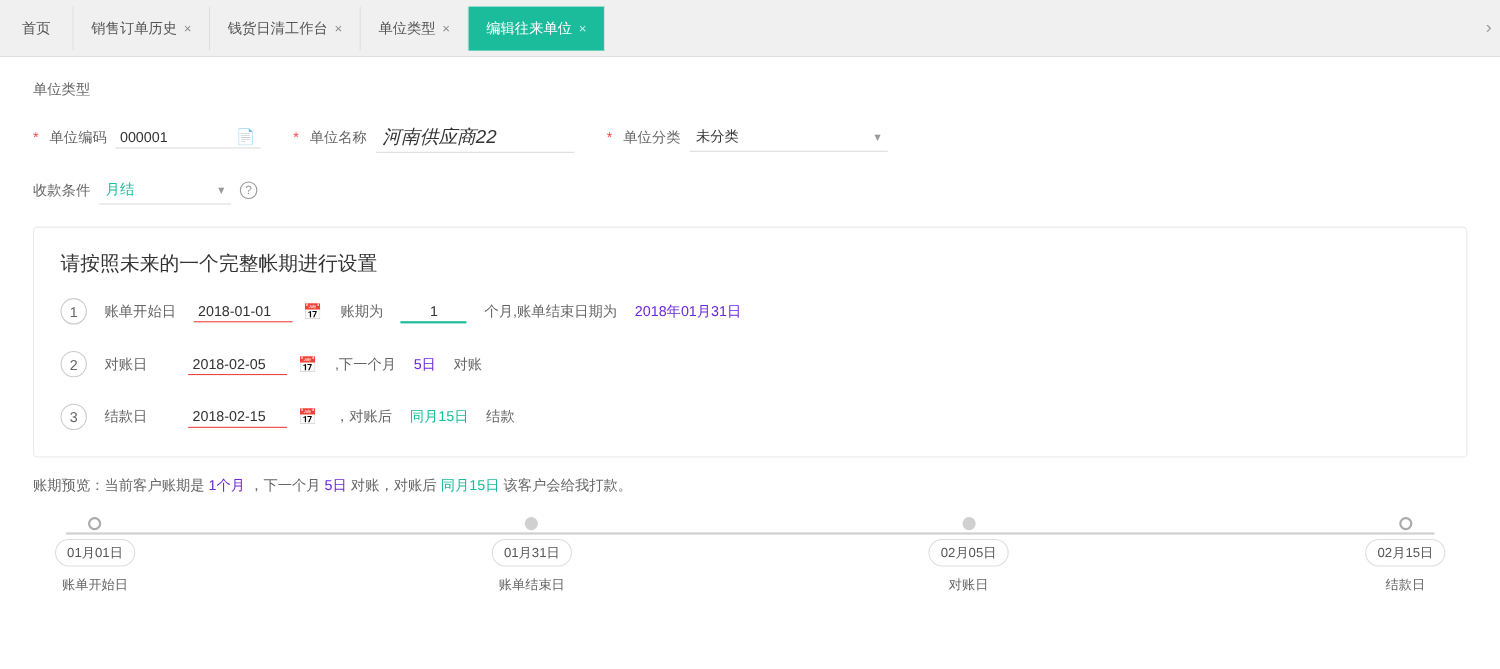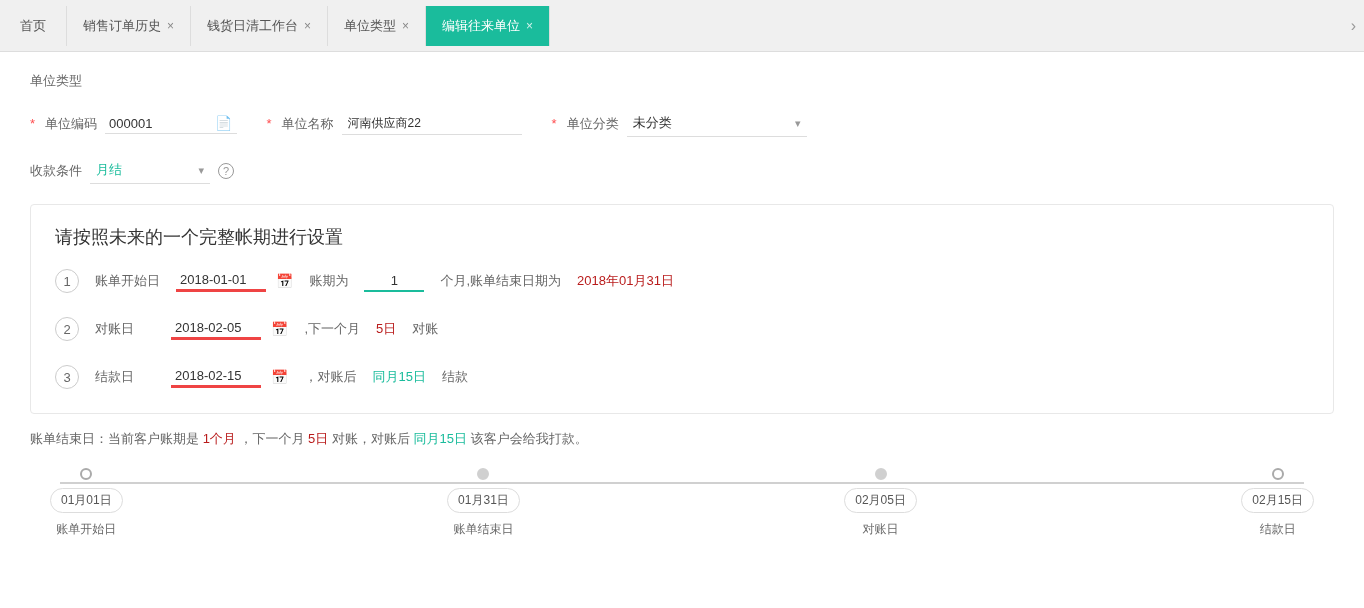--- a/index.html
+++ b/index.html
@@ -107,25 +107,26 @@
       height: 6px;
       background: #1abc9c;
       border-radius: 50%;
     }
 
     
     .input-field {
       border: none;
       border-bottom: 1px solid #ddd;
       padding: 4px 6px;
-      font-size: 12px;
+      font-size: 17px;
       color: #333;
       outline: none;
       background: transparent;
       min-width: 120px;
+      font-style: italic;
     }
     .input-with-icon {
       display: flex;
       align-items: center;
       border-bottom: 1px solid #ddd;
       padding: 2px 4px;
     }
     .input-with-icon input {
       border: none;
       outline: none;
@@ -212,33 +213,33 @@
       white-space: nowrap;
       min-width: 60px;
     }
     .period-input-wrap {
       display: flex;
       align-items: center;
       gap: 4px;
     }
     .period-date-input {
       border: none;
-      border-bottom: 3px solid #ef4444;
+      border-bottom: 1px solid #ef4444;
       padding: 2px 4px;
       font-size: 13px;
       color: #333;
       outline: none;
       background: transparent;
       width: 90px;
     }
     .period-desc {
       font-size: 13px;
       color: #666;
     }
-    .highlight-orange { color: #b91c1c; font-weight: 500; }
+    .highlight-orange { color: #6d28d9; font-weight: 500; }
     .highlight-teal { color: #1abc9c; font-weight: 500; }
     .num-input-small {
       border: none;
       border-bottom: 2px solid #1abc9c;
       padding: 2px 4px;
       font-size: 13px;
       color: #333;
       outline: none;
       background: transparent;
       width: 60px;
@@ -395,21 +396,21 @@
         <input type="text" class="period-date-input" value="2018-02-15" style="">
         <span class="calendar-icon">📅</span>
       </div>
       <span class="period-desc">，对账后</span>
       <span class="highlight-teal">同月15日</span>
       <span class="period-desc">结款</span>
     </div>
   </div>
 
   <div class="preview-text">
-    <span>账单结束日：当前客户账期是</span>
+    <span>账期预览：当前客户账期是</span>
     <span class="highlight-orange">1个月</span>
     <span>，下一个月</span>
     <span class="highlight-orange">5日</span>
     <span>对账，对账后</span>
     <span class="highlight-teal">同月15日</span>
     <span>该客户会给我打款。</span>
   </div>
 
   <div style="position:relative; padding: 0 20px;">
     <div style="position:absolute; top:14px; left:30px; right:30px; height:2px; background:#d0d0d0;"></div>

